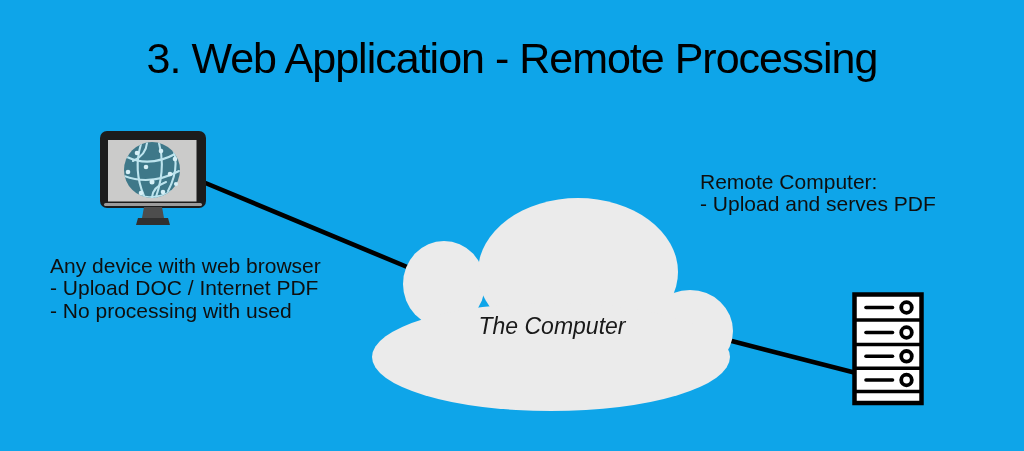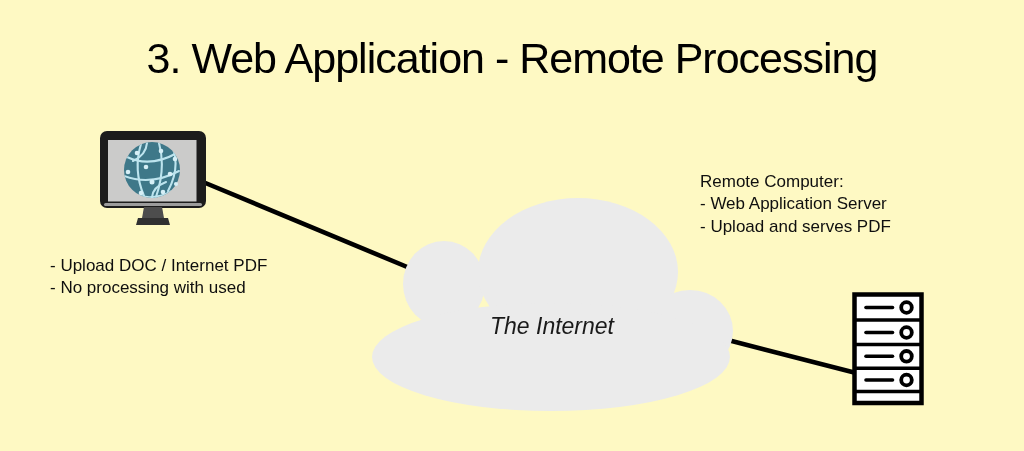--- a/index.html
+++ b/index.html
@@ -1,20 +1,20 @@
 <!DOCTYPE html>
 <html><head>
 <meta charset="utf-8">
 <style>
   html, body { margin: 0; padding: 0; background: #ffffff; }
   .canvas {
     position: relative;
     width: 1024px;
     height: 451px;
-    background: #fef9c3;
+    background: #0ea5e9;
     overflow: hidden;
     font-family: "Liberation Sans", sans-serif;
     color: #0f0f0f;
   }
   .art {
     position: absolute;
     left: 0; top: 0;
   }
   .title {
     position: absolute;
@@ -22,21 +22,21 @@
     top: 36px;
     text-align: center;
     font-size: 43px;
     letter-spacing: -1px;
     line-height: 1.05;
     color: #000;
     white-space: nowrap;
   }
   .textblock {
     position: absolute;
-    font-size: 17px;
+    font-size: 21px;
     line-height: 22.4px;
     white-space: nowrap;
     color: #0f0f0f;
   }
   .client-text { left: 50px; top: 255px; }
   .remote-text { left: 700px; top: 171px; }
   .cloud-label {
     position: absolute;
     left: 432px; top: 313px;
     width: 240px;
@@ -121,25 +121,25 @@
         <circle cx="906.5" cy="332.5" r="5.3"></circle>
         <circle cx="906.5" cy="356.3" r="5.3"></circle>
         <circle cx="906.5" cy="380" r="5.3"></circle>
       </g>
     </g>
   </svg>
 
   <div class="title">3. Web Application - Remote Processing</div>
 
   <div class="textblock client-text">
+    <div>Any device with web browser</div>
     <div>- Upload DOC / Internet PDF</div>
     <div>- No processing with used</div>
   </div>
 
   <div class="textblock remote-text">
     <div>Remote Computer:</div>
-    <div>- Web Application Server</div>
     <div>- Upload and serves PDF</div>
   </div>
 
-  <div class="cloud-label">The Internet</div>
+  <div class="cloud-label">The Computer</div>
 
 </div>
 
 </body></html>

